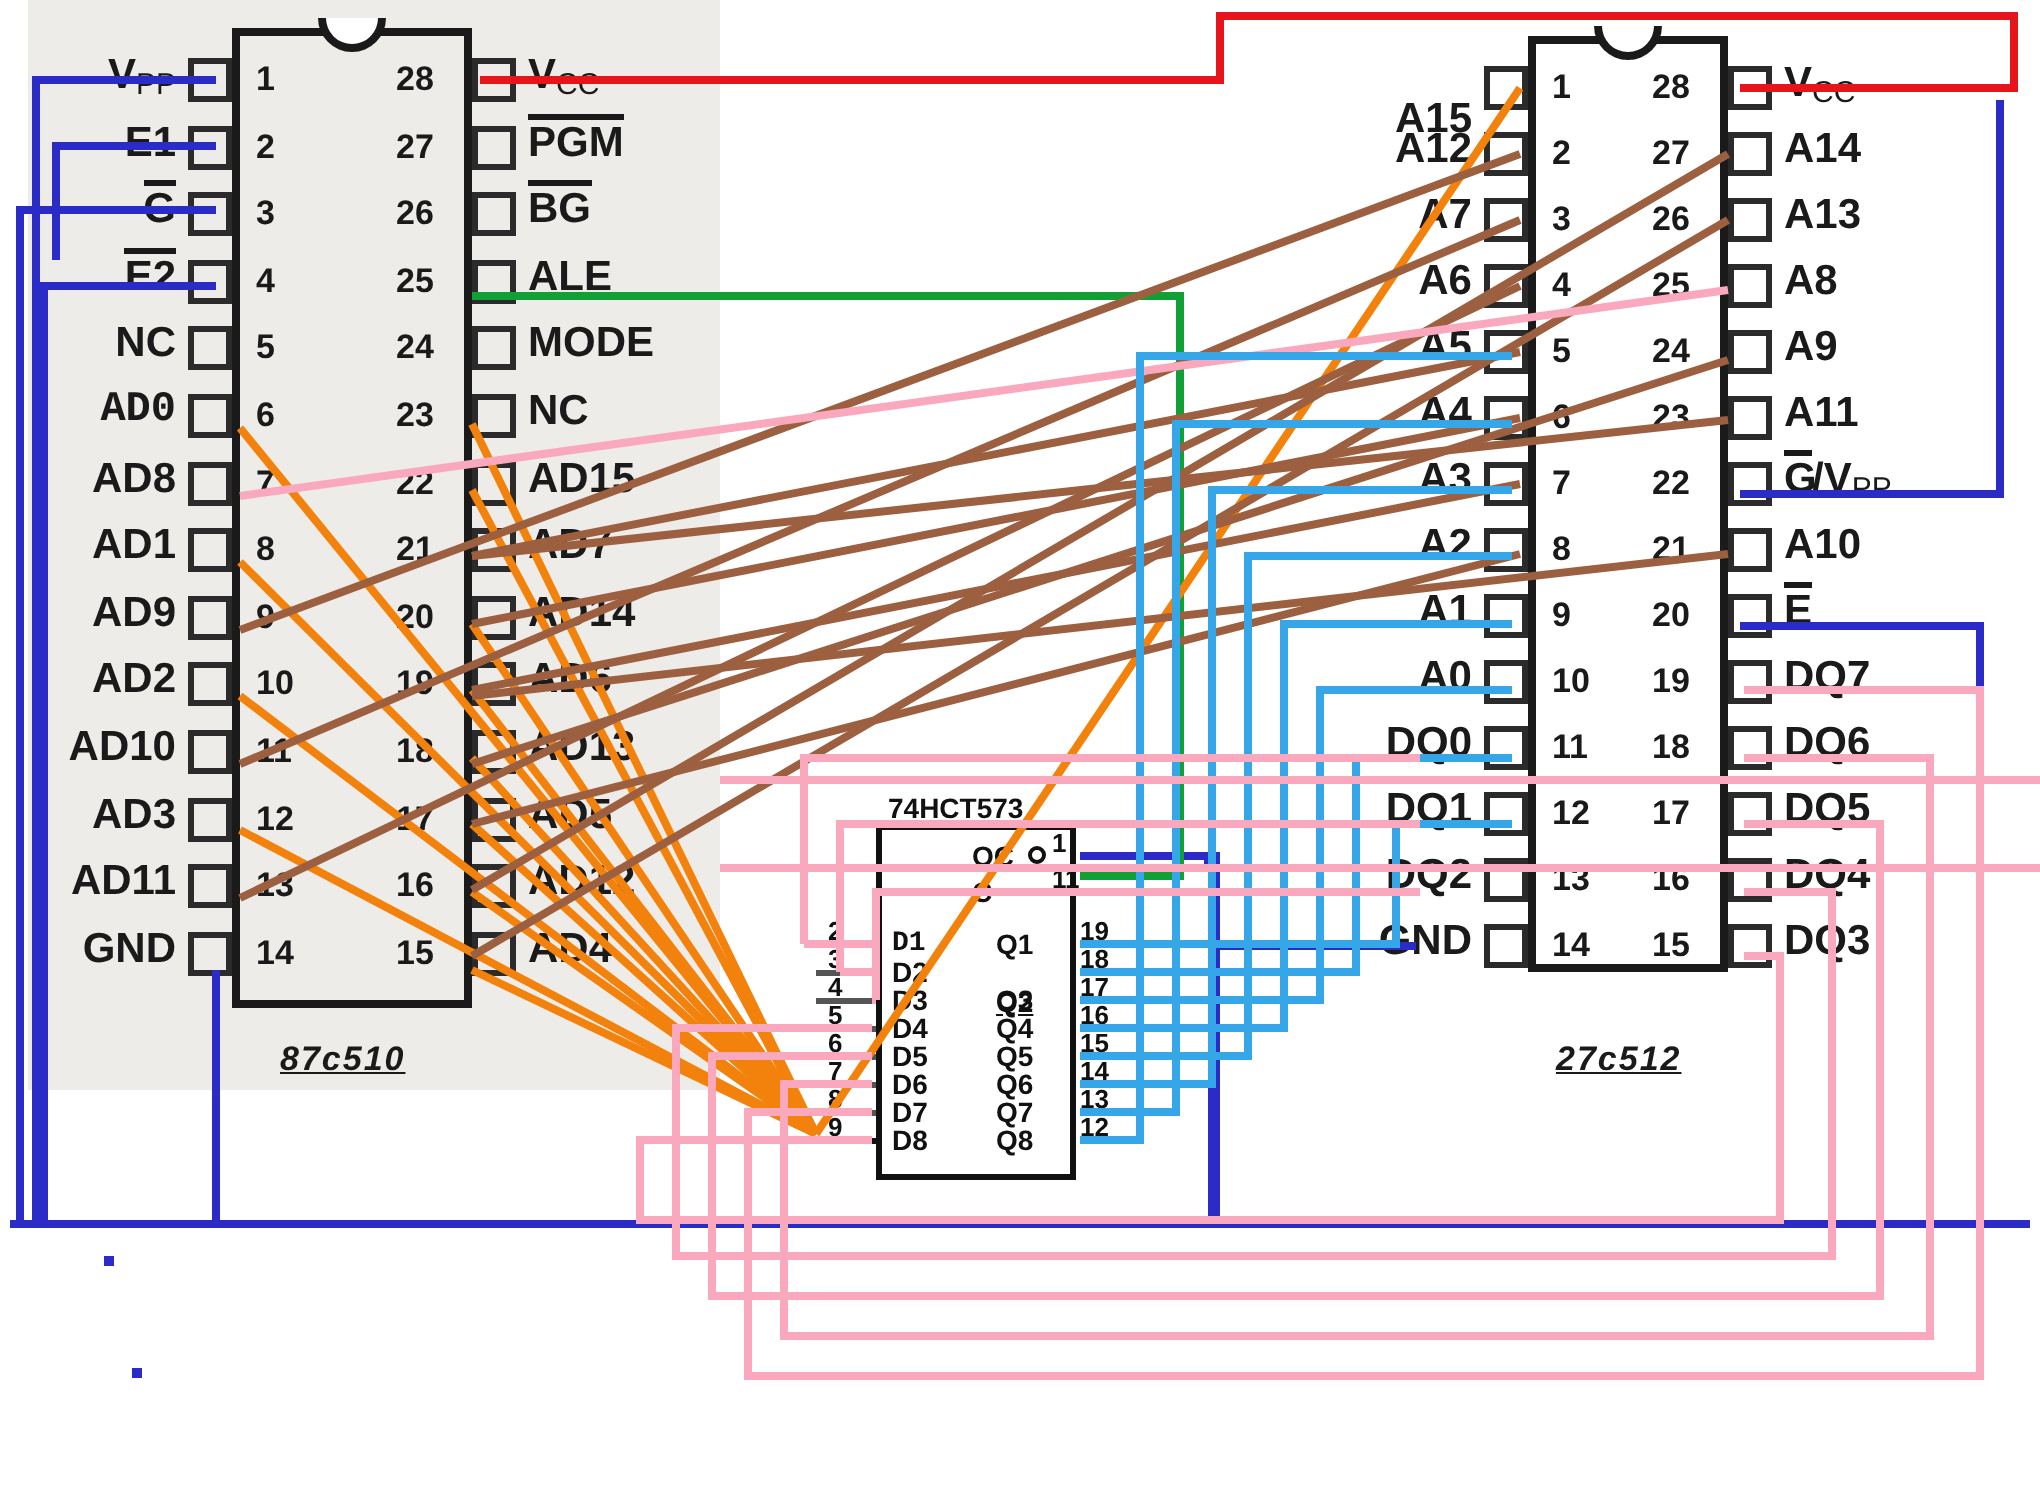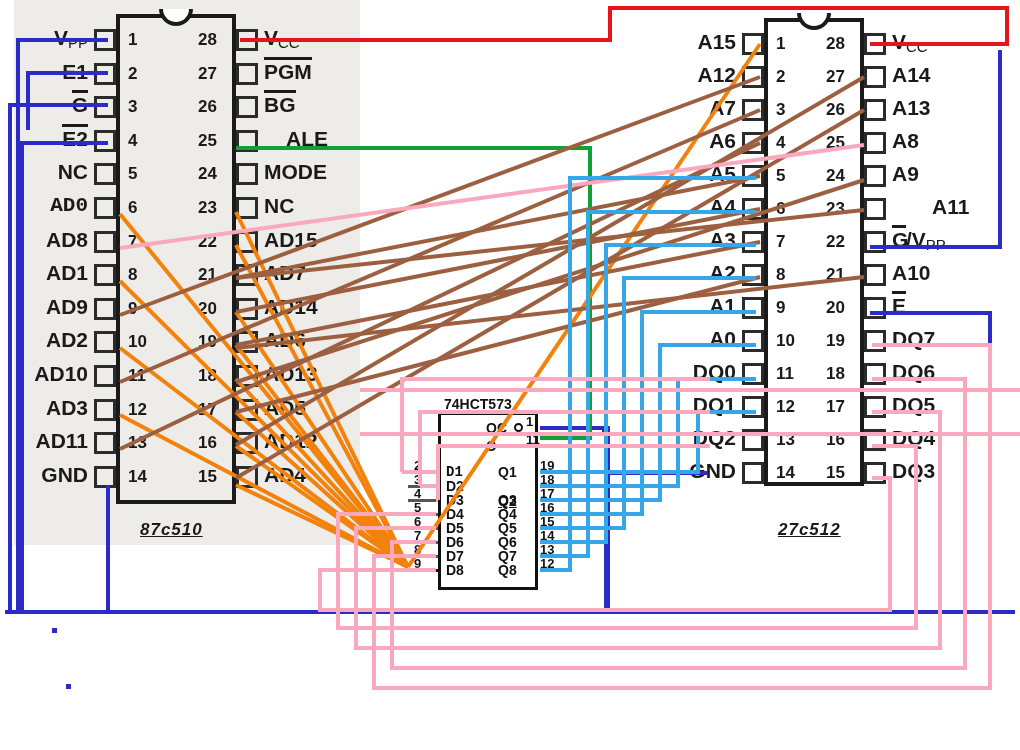--- a/index.html
+++ b/index.html
@@ -217,21 +217,21 @@
     <div class="pinnum" style="left: 198px; top: 30px;">28</div>
     <div class="pinlbl r" style="left: 264px; top: 26px;">V<span class="sub">CC</span></div>
     <div class="pinpad" style="left: 236px; top: 62.6px;"></div>
     <div class="pinnum" style="left: 198px; top: 63.6px;">27</div>
     <div class="pinlbl r" style="left: 264px; top: 59.6px;"><span class="ovl">PGM<span class="bar"></span></span></div>
     <div class="pinpad" style="left: 236px; top: 96.2px;"></div>
     <div class="pinnum" style="left: 198px; top: 97.2px;">26</div>
     <div class="pinlbl r" style="left: 264px; top: 93.2px;"><span class="ovl">BG<span class="bar"></span></span></div>
     <div class="pinpad" style="left: 236px; top: 129.8px;"></div>
     <div class="pinnum" style="left: 198px; top: 130.8px;">25</div>
-    <div class="pinlbl r" style="left: 264px; top: 126.8px; margin-left: 22px;">ALE</div>
+    <div class="pinlbl r" style="left: 264px; top: 126.8px;">ALE</div>
     <div class="pinpad" style="left: 236px; top: 163.4px;"></div>
     <div class="pinnum" style="left: 198px; top: 164.4px;">24</div>
     <div class="pinlbl r" style="left: 264px; top: 160.4px;">MODE</div>
     <div class="pinpad" style="left: 236px; top: 197px;"></div>
     <div class="pinnum" style="left: 198px; top: 198px;">23</div>
     <div class="pinlbl r" style="left: 264px; top: 194px;">NC</div>
     <div class="pinpad" style="left: 236px; top: 230.6px;"></div>
     <div class="pinnum" style="left: 198px; top: 231.6px;">22</div>
     <div class="pinlbl r" style="left: 264px; top: 227.6px;">AD15</div>
     <div class="pinpad" style="left: 236px; top: 264.2px;"></div>
@@ -250,21 +250,21 @@
     <div class="pinnum" style="left: 198px; top: 399.6px;">17</div>
     <div class="pinlbl r" style="left: 264px; top: 395.6px;">AD5</div>
     <div class="pinpad" style="left: 236px; top: 432.2px;"></div>
     <div class="pinnum" style="left: 198px; top: 433.2px;">16</div>
     <div class="pinlbl r" style="left: 264px; top: 429.2px;">AD12</div>
     <div class="pinpad" style="left: 236px; top: 465.8px;"></div>
     <div class="pinnum" style="left: 198px; top: 466.8px;">15</div>
     <div class="pinlbl r" style="left: 264px; top: 462.8px;">AD4</div>
     <div class="pinpad" style="left: 742px; top: 33px;"></div>
     <div class="pinnum" style="left: 776px; top: 34px;">1</div>
-    <div class="pinlbl l" style="right: 284px; top: 30px;">A15</div>
+    <div class="pinlbl l" style="right: 284px; top: 48px;">A15</div>
     <div class="pinpad" style="left: 742px; top: 66px;"></div>
     <div class="pinnum" style="left: 776px; top: 67px;">2</div>
     <div class="pinlbl l" style="right: 284px; top: 63px;">A12</div>
     <div class="pinpad" style="left: 742px; top: 99px;"></div>
     <div class="pinnum" style="left: 776px; top: 100px;">3</div>
     <div class="pinlbl l" style="right: 284px; top: 96px;">A7</div>
     <div class="pinpad" style="left: 742px; top: 132px;"></div>
     <div class="pinnum" style="left: 776px; top: 133px;">4</div>
     <div class="pinlbl l" style="right: 284px; top: 129px;">A6</div>
     <div class="pinpad" style="left: 742px; top: 165px;"></div>
@@ -307,21 +307,21 @@
     <div class="pinnum" style="left: 826px; top: 100px;">26</div>
     <div class="pinlbl r" style="left: 892px; top: 96px;">A13</div>
     <div class="pinpad" style="left: 864px; top: 132px;"></div>
     <div class="pinnum" style="left: 826px; top: 133px;">25</div>
     <div class="pinlbl r" style="left: 892px; top: 129px;">A8</div>
     <div class="pinpad" style="left: 864px; top: 165px;"></div>
     <div class="pinnum" style="left: 826px; top: 166px;">24</div>
     <div class="pinlbl r" style="left: 892px; top: 162px;">A9</div>
     <div class="pinpad" style="left: 864px; top: 198px;"></div>
     <div class="pinnum" style="left: 826px; top: 199px;">23</div>
-    <div class="pinlbl r" style="left: 932px; top: 195px;">A11</div>
+    <div class="pinlbl r" style="left: 892px; top: 195px;">A11</div>
     <div class="pinpad" style="left: 864px; top: 231px;"></div>
     <div class="pinnum" style="left: 826px; top: 232px;">22</div>
     <div class="pinlbl r" style="left: 892px; top: 228px;"><span class="ovl" style="display:inline-block;width:14px;text-align:left">G<span class="bar" style="right:auto;width:14px"></span></span>/V<span class="sub">PP</span></div>
     <div class="pinpad" style="left: 864px; top: 264px;"></div>
     <div class="pinnum" style="left: 826px; top: 265px;">21</div>
     <div class="pinlbl r" style="left: 892px; top: 261px;">A10</div>
     <div class="pinpad" style="left: 864px; top: 297px;"></div>
     <div class="pinnum" style="left: 826px; top: 298px;">20</div>
     <div class="pinlbl r" style="left: 892px; top: 294px;"><span class="ovl">E<span class="bar"></span></span></div>
     <div class="pinpad" style="left: 864px; top: 330px;"></div>

